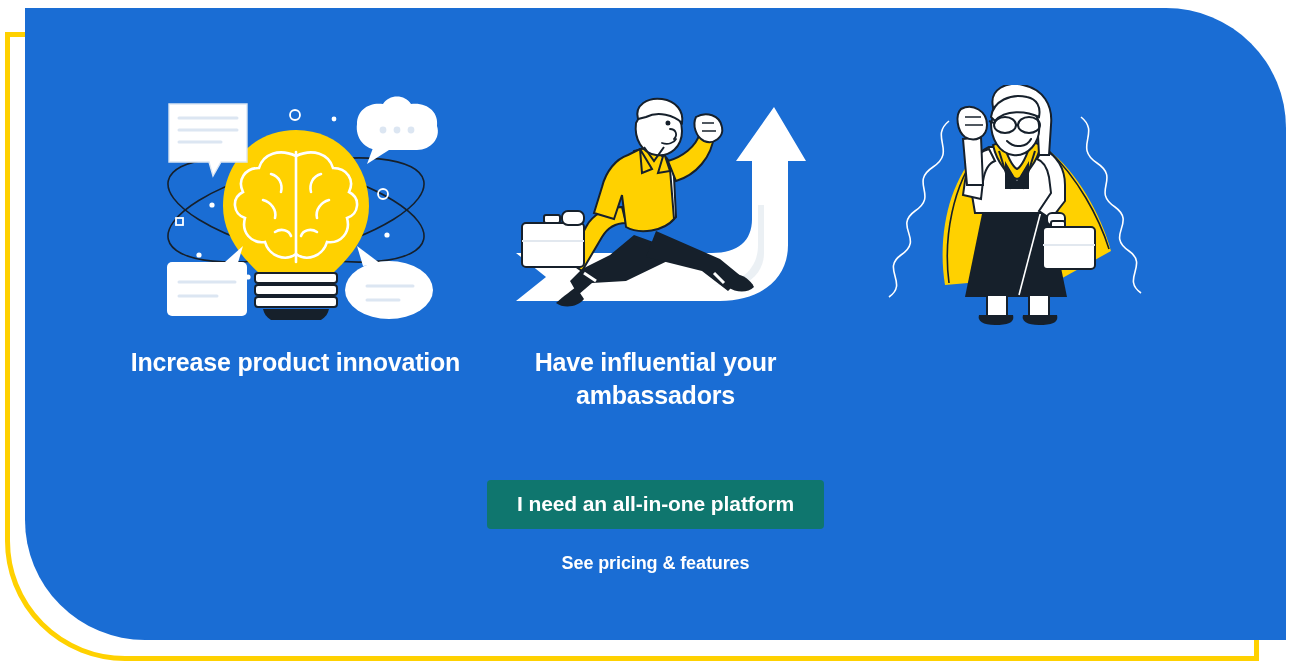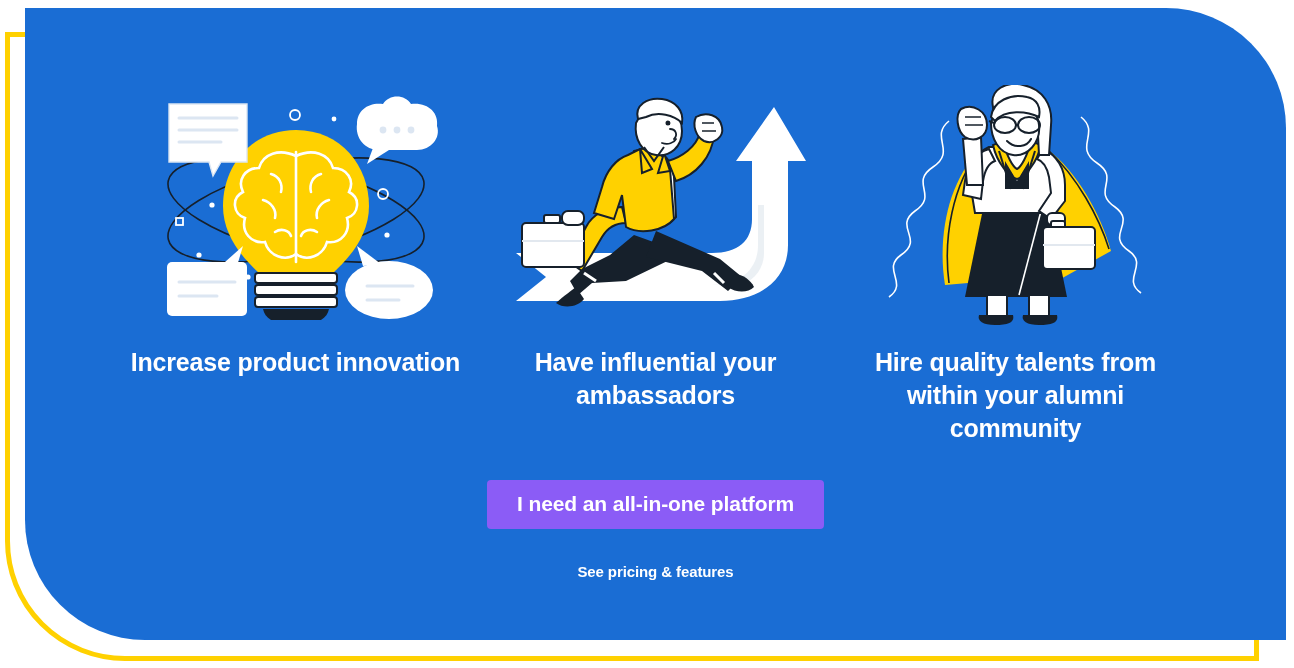--- a/index.html
+++ b/index.html
@@ -88,36 +88,36 @@
   .cta-wrap {
     position: absolute;
     left: 0;
     top: 472px;
     width: 1261px;
     display: flex;
     flex-direction: column;
     align-items: center;
   }
   .cta-button {
-    background: #8b5cf6;
+    background: #0f766e;
     color: #ffffff;
     border: none;
     border-radius: 4px;
     font-family: "Liberation Sans", sans-serif;
     font-size: 21px;
     font-weight: bold;
     letter-spacing: -0.1px;
     padding: 13px 30px 15px 30px;
     cursor: pointer;
     line-height: 1;
   }
   .cta-link {
-    margin-top: 34px;
+    margin-top: 24px;
     color: #ffffff;
-    font-size: 15px;
+    font-size: 18px;
     font-weight: bold;
     text-decoration: none;
     cursor: pointer;
     letter-spacing: -0.1px;
   }
 </style>
 </head>
 <body>
 
 <div class="stage">
@@ -342,21 +342,20 @@
             <g fill="none" stroke="#16202B" stroke-width="2">
               <ellipse cx="134" cy="40" rx="11" ry="8"></ellipse>
               <ellipse cx="158" cy="40" rx="11" ry="8"></ellipse>
               <line x1="145" y1="40" x2="147" y2="40"></line>
               <line x1="123" y1="38" x2="118" y2="36"></line>
             </g>
 
             <path d="M136 56 C 144 64 156 62 160 54" fill="none" stroke="#16202B" stroke-width="2" stroke-linecap="round"></path>
           </svg>
         </div>
-        <div class="feature-caption">Hire quality talents from within your alumni community</div>
       </div>
 
     </div>
 
     <div class="cta-wrap">
       <button class="cta-button">I need an all-in-one platform</button>
       <a class="cta-link" href="#">See pricing &amp; features</a>
     </div>
 
   </div>

